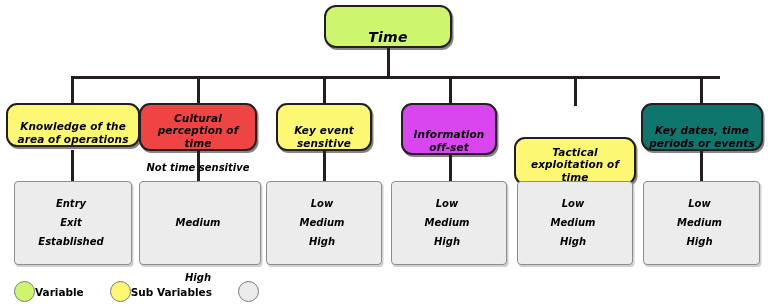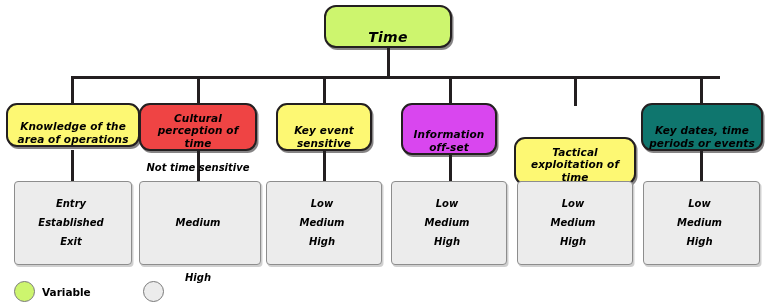--- a/index.html
+++ b/index.html
@@ -84,21 +84,20 @@
     width: 19px;
     height: 19px;
     border-radius: 50%;
     border: 1.5px solid #7a7a7a;
     flex: 0 0 auto;
   }
   .legend-label {
     font-size: 10.5px;
     font-weight: bold;
     color: #000;
-    margin-left: 7px;
     white-space: nowrap;
   }
   .legend-gap { width: 26px; }
 </style>
 </head>
 <body>
 
 <div id="canvas">
 
   <div class="node node-root" style="left:324px; top:5px; width:128px; height:43px; background:#cdf56e;">
@@ -121,22 +120,22 @@
   <div class="line v-line" style="left:323px; top:150px; height:33px;"></div>
   <div class="line v-line" style="left:449px; top:150px; height:33px;"></div>
   <div class="line v-line" style="left:574px; top:150px; height:33px;"></div>
   <div class="line v-line" style="left:700px; top:150px; height:33px;"></div>
 
   <div class="node node-sub" style="left:6px; top:103px; width:134px; height:44px; background:#fdf873;">
     <span>Knowledge of the area of operations</span>
   </div>
   <div class="node node-settings" style="left:14px; top:181px; width:118px; height:84px; background:#ececec;">
     <div class="opt">Entry</div>
+    <div class="opt">Exit</div>
     <div class="opt">Established</div>
-    <div class="opt">Exit</div>
   </div>
 
   <div class="node node-sub" style="left:139px; top:103px; width:118px; height:48px; background:#ef4444;">
     <span>Cultural perception of time</span>
   </div>
   <div class="node node-settings" style="left:139px; top:181px; width:122px; height:84px; background:#ececec;gap:36px;">
     <div class="opt">Not time sensitive</div>
     <div class="opt">Medium</div>
     <div class="opt">High</div>
   </div>
@@ -176,19 +175,23 @@
     <div class="opt">Medium</div>
     <div class="opt">High</div>
   </div>
 
   <div id="legend">
     <div class="legend-item">
       <span class="legend-swatch" style="background:#cdf56e;"></span>
       <span class="legend-label">Variable</span>
     </div>
     <span class="legend-gap"></span>
+    <div class="legend-item">
+      <span class="legend-swatch" style="background:#fdf873;"></span>
+      <span class="legend-label">Sub Variables</span>
+    </div>
     <span class="legend-gap"></span>
     <div class="legend-item">
       <span class="legend-swatch" style="background:#ececec;"></span>
     </div>
   </div>
 
 </div>
 
 </body></html>

